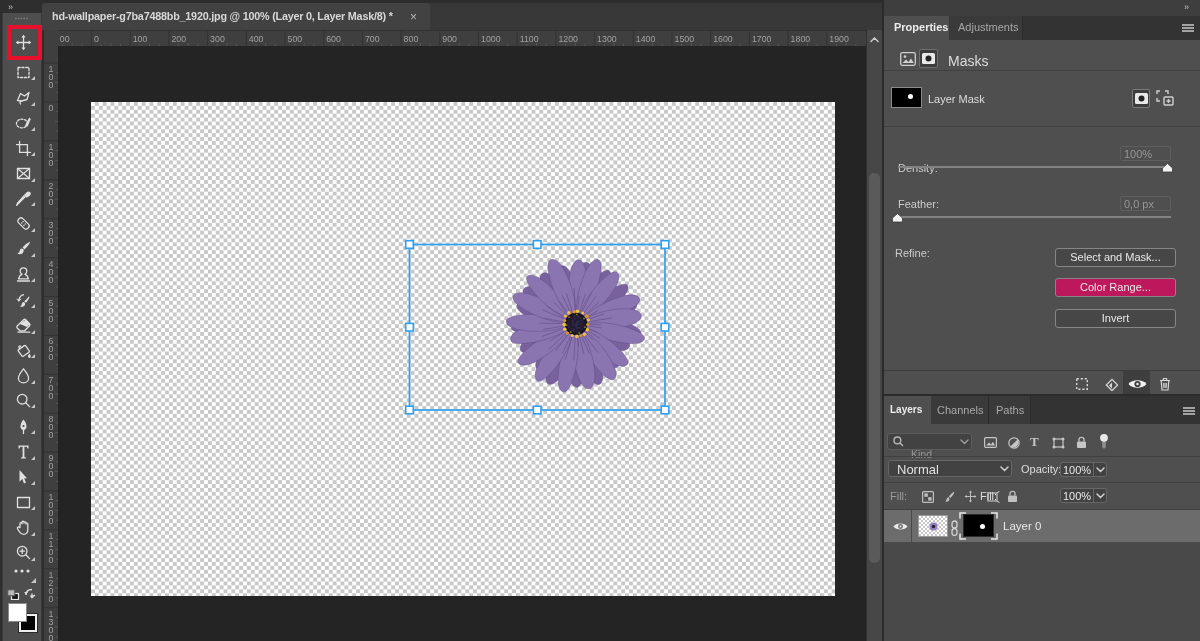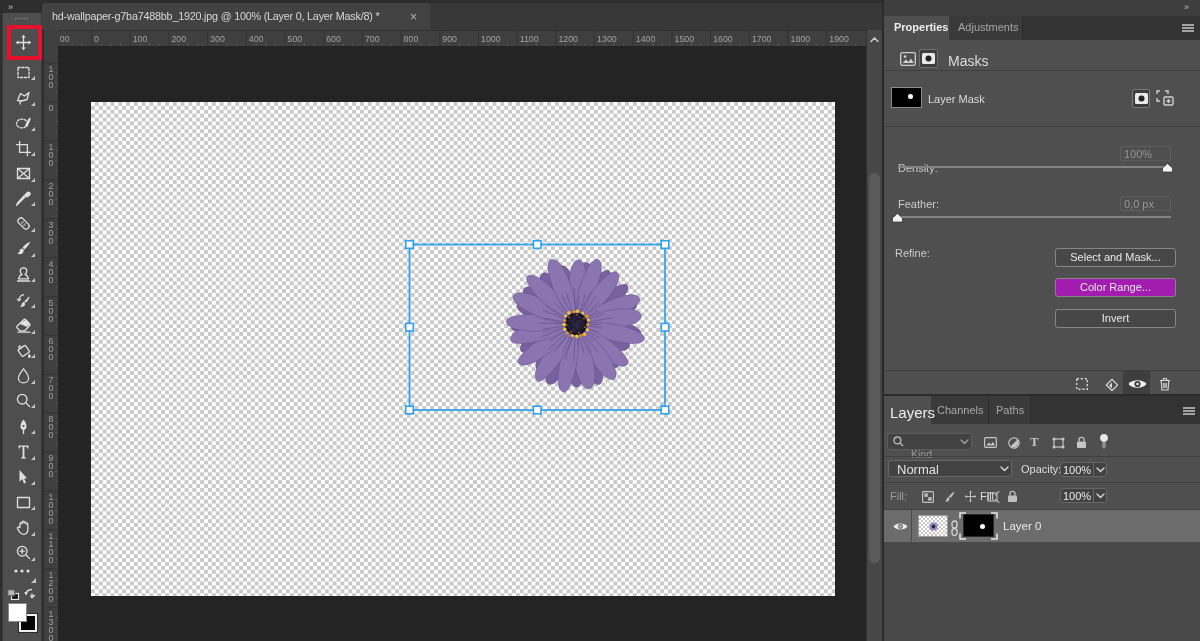--- a/index.html
+++ b/index.html
@@ -178,21 +178,21 @@
     <svg class="abs" width="13" height="11" style="left:24px;top:588px">
       <path d="M2 7 C2 3 5 1.5 8 1.5 M8 9.5 L8 5.5 M8 9.5 L11 7" fill="none" stroke="#dcdcdc" stroke-width="1.4"></path>
       <path d="M2 7 L0.2 4 L4 4 Z" fill="#dcdcdc"></path>
       <path d="M8 10.8 L5.6 7.6 L10.4 7.6 Z" fill="#dcdcdc"></path>
     </svg>
     <div class="abs" style="left:19px;top:614px;width:18px;height:18px;background:#050505;border:2px solid #f0f0f0;outline:1px solid #2a2a2a"></div>
     <div class="abs" style="left:8px;top:603px;width:19px;height:19px;background:#ffffff;border:1px solid #8a8a8a"></div>
     <div class="abs" style="left:44px;top:0;width:838px;height:30px;background:#383838"></div>
     <div class="abs" style="left:44px;top:0;width:838px;height:3px;background:#2d2d2d"></div>
     <div class="abs" style="left:42px;top:3px;width:388px;height:27px;background:#424242;border-radius:3px 3px 0 0"></div>
-    <div class="abs" style="left:52px;top:10px;font-size:10.8px;font-weight:normal;letter-spacing:-0.22px;color:#d8d8d8">hd-wallpaper-g7ba7488bb_1920.jpg @ 100% (Layer 0, Layer Mask/8) *</div>
+    <div class="abs" style="left:52px;top:10px;font-size:10.8px;font-weight:bold;letter-spacing:-0.22px;color:#d8d8d8">hd-wallpaper-g7ba7488bb_1920.jpg @ 100% (Layer 0, Layer Mask/8) *</div>
     <div class="abs" style="left:410px;top:10px;font-size:12px;color:#b8b8b8">×</div>
     <div class="abs" style="left:44px;top:30px;width:14px;height:16px;background:#3f3f3f"></div>
     <svg width="808" height="16" style="position:absolute;left:58px;top:30px">
       <rect width="808" height="16" fill="#3f3f3f"></rect>
       <line x1="-5.2" y1="0" x2="-5.2" y2="16" stroke="#333333" stroke-width="1"></line>
       <text x="1.8" y="11.5" font-size="8.8" fill="#a2a2a2" font-family="Liberation Sans, sans-serif">00</text>
       <line x1="4.5" y1="14" x2="4.5" y2="16" stroke="#555555" stroke-width="1"></line>
       <line x1="14.1" y1="13" x2="14.1" y2="16" stroke="#555555" stroke-width="1"></line>
       <line x1="23.8" y1="14" x2="23.8" y2="16" stroke="#555555" stroke-width="1"></line>
       <line x1="33.5" y1="0" x2="33.5" y2="16" stroke="#333333" stroke-width="1"></line>
@@ -611,21 +611,21 @@
     </svg>
     <div class="abs" style="left:898px;top:198px;font-size:11px;color:#cccccc">Feather:</div>
     <div class="abs" style="left:1120px;top:196px;width:51px;height:15px;border:1px solid #5e5e5e;border-radius:2px"></div>
     <div class="abs" style="left:1124px;top:198px;font-size:11px;color:#969696">0,0 px</div>
     <div class="abs" style="left:898px;top:215.5px;width:273px;height:2px;background:#838383"></div>
     <svg class="abs" width="13" height="10" style="left:891px;top:212.5px">
       <path d="M6.5 0.5 L11.5 5 L11.5 9 L1.5 9 L1.5 5 Z" fill="#f2f2f2" stroke="#3a3a3a" stroke-width="0.8"></path>
     </svg>
     <div class="abs" style="left:895px;top:247px;font-size:11px;color:#cccccc">Refine:</div>
     <div class="abs" style="left:1055px;top:247.5px;width:121px;height:19px;background:#474747;border:1px solid #868686;border-radius:3px;color:#e8e8e8;font-size:11px;text-align:center;line-height:17px">Select and Mask...</div>
-    <div class="abs" style="left:1055px;top:278px;width:121px;height:19px;background:#a21caf;border:1px solid #868686;border-radius:3px;color:#e8e8e8;font-size:11px;text-align:center;line-height:17px">Color Range...</div>
+    <div class="abs" style="left:1055px;top:278px;width:121px;height:19px;background:#be185d;border:1px solid #868686;border-radius:3px;color:#e8e8e8;font-size:11px;text-align:center;line-height:17px">Color Range...</div>
     <div class="abs" style="left:1055px;top:308.8px;width:121px;height:19px;background:#474747;border:1px solid #868686;border-radius:3px;color:#e8e8e8;font-size:11px;text-align:center;line-height:17px">Invert</div>
     <div class="abs" style="left:884px;top:370px;width:316px;height:1px;background:#3d3d3d"></div>
     <div class="abs" style="left:1123px;top:371px;width:27px;height:26px;background:#3e3e3e"></div>
     <svg class="abs" width="12" height="12" style="left:1076px;top:378px">
       <rect x="0.7" y="0.7" width="10.6" height="10.6" fill="none" stroke="#d6d6d6" stroke-width="1.4" stroke-dasharray="2.2 1.8"></rect>
     </svg>
     <svg class="abs" width="14" height="14" style="left:1104px;top:377px">
       <rect x="4" y="4" width="8" height="8" transform="rotate(45 8 8)" fill="none" stroke="#d6d6d6" stroke-width="1.3"></rect>
       <path d="M5 8.5 L8 5.5 L8 11.5 Z" fill="#d6d6d6"></path>
     </svg>
@@ -635,21 +635,21 @@
       <circle cx="7" cy="5" r="0.9" fill="#f0f0f0"></circle>
     </svg>
     <svg class="abs" width="12" height="14" style="left:1159px;top:377px">
       <path d="M1 3.5 H11 M4 3.5 L4.6 1.5 H7.4 L8 3.5 M2.2 3.5 L3 13 H9 L9.8 3.5" fill="none" stroke="#d6d6d6" stroke-width="1.2"></path>
       <path d="M4.6 6 L4.9 11 M6 6 L6 11 M7.4 6 L7.1 11" stroke="#d6d6d6" stroke-width="1"></path>
     </svg>
     <div class="abs" style="left:884px;top:394px;width:316px;height:2px;background:#2b2b2b"></div>
     <div class="abs" style="left:884px;top:396px;width:316px;height:28px;background:#333333"></div>
     <div class="abs" style="left:931px;top:396px;width:100px;height:28px;background:#3a3a3a"></div>
     <div class="abs" style="left:884px;top:396px;width:47px;height:28px;background:#4f4f4f"></div>
-    <div class="abs" style="left:890px;top:404px;font-size:15px;font-weight:normal;color:#ededed">Layers</div>
+    <div class="abs" style="left:890px;top:404px;font-size:10px;font-weight:bold;color:#ededed">Layers</div>
     <div class="abs" style="left:937px;top:404px;font-size:11px;color:#a8a8a8">Channels</div>
     <div class="abs" style="left:996px;top:404px;font-size:11px;color:#a8a8a8">Paths</div>
     <div class="abs" style="left:988px;top:396px;width:1px;height:28px;background:#2c2c2c"></div>
     <div class="abs" style="left:1030px;top:396px;width:1px;height:28px;background:#2c2c2c"></div>
     <svg width="12" height="9" style="position:absolute;left:1183px;top:407px">
       <path d="M0 1 H12 M0 4 H12 M0 7 H12" stroke="#c9c9c9" stroke-width="1.4"></path>
     </svg>
     <div class="abs" style="left:884px;top:424px;width:316px;height:217px;background:#4f4f4f"></div>
     <div class="abs" style="left:887px;top:433px;width:85px;height:17px;background:#424242;border:1px solid #5c5c5c;border-radius:3px"></div>
     <svg class="abs" width="11" height="11" style="left:893px;top:436px">

